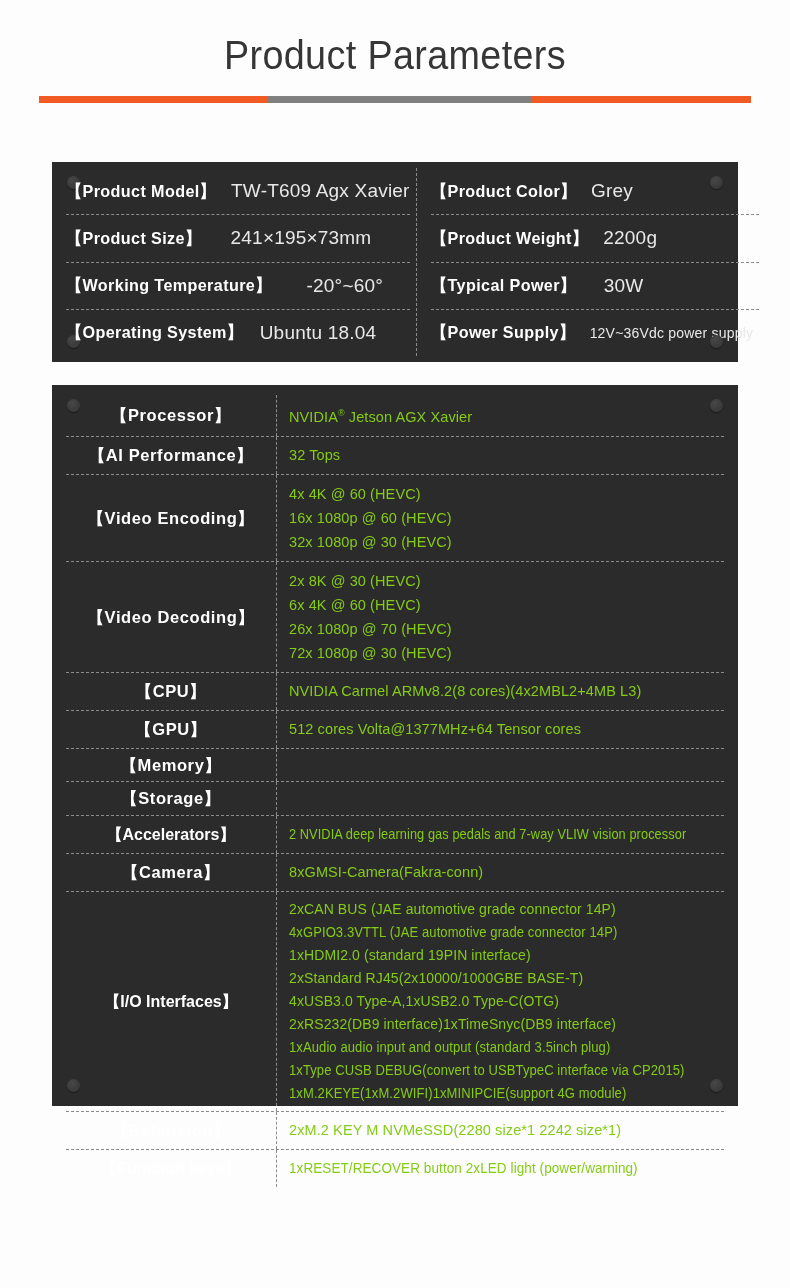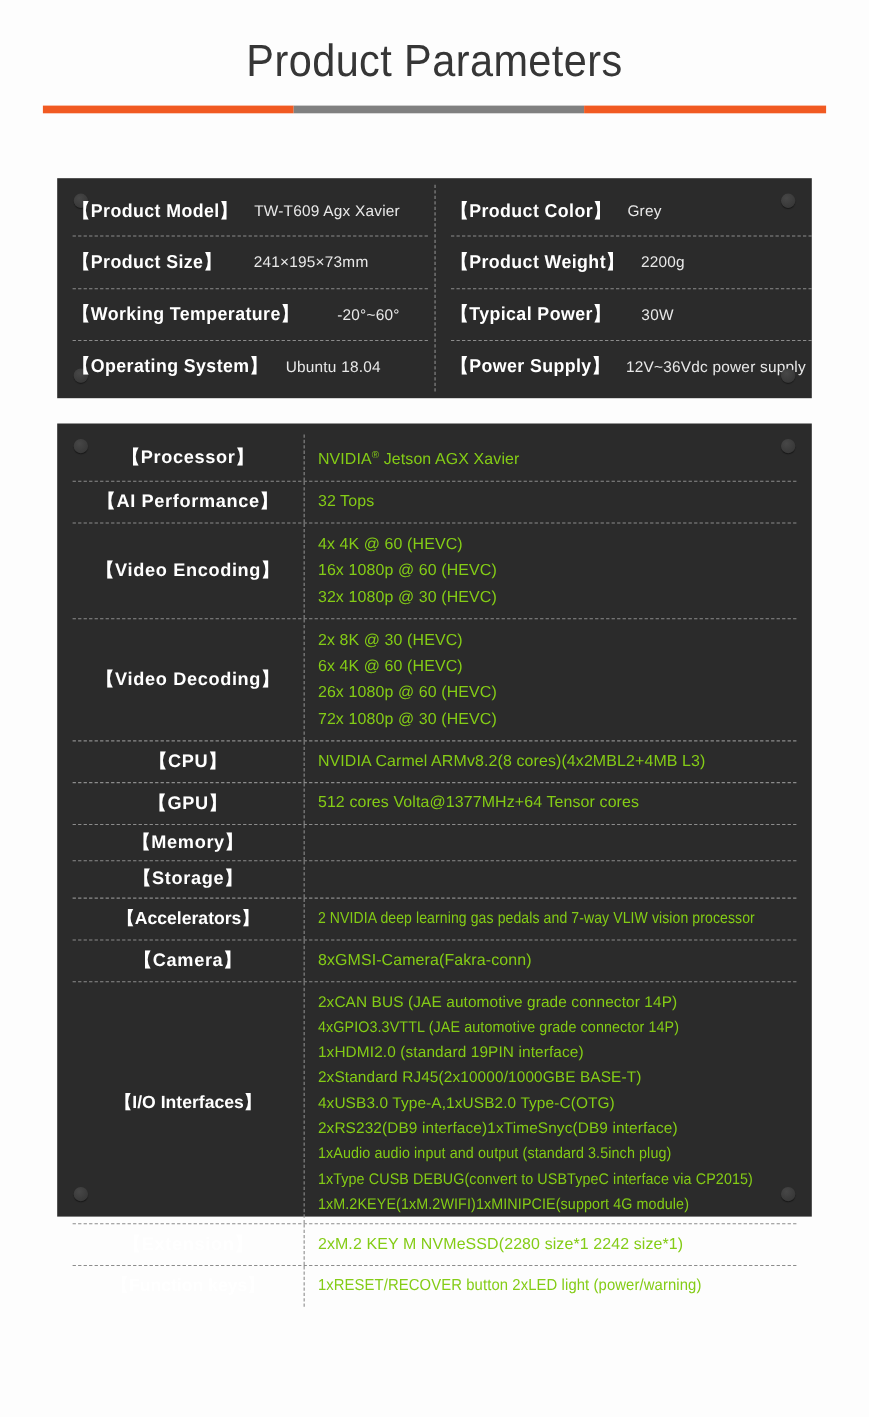--- a/index.html
+++ b/index.html
@@ -95,21 +95,21 @@
     color: #ffffff;
     font-weight: bold;
     font-size: 17px;
     letter-spacing: 0.4px;
     white-space: nowrap;
     transform: scaleX(0.95);
     transform-origin: left center;
   }
   .b-value {
     color: #e8e8e8;
-    font-size: 14px;
+    font-size: 19px;
     white-space: nowrap;
     margin-left: 7px;
     letter-spacing: 0.2px;
   }
   .b-value.two-line {
     white-space: normal;
     line-height: 16px;
     font-size: 14px;
     text-align: center;
   }
@@ -265,21 +265,21 @@
           <div class="ln">4x 4K @ 60 (HEVC)</div>
           <div class="ln">16x 1080p @ 60 (HEVC)</div>
           <div class="ln">32x 1080p @ 30 (HEVC)</div>
         </div>
       </div>
       <div class="spec-row">
         <div class="s-label">【Video Decoding】</div>
         <div class="s-value multi">
           <div class="ln">2x 8K @ 30 (HEVC)</div>
           <div class="ln">6x 4K @ 60 (HEVC)</div>
-          <div class="ln">26x 1080p @ 60 (HEVC)</div>
+          <div class="ln">26x 1080p @ 70 (HEVC)</div>
           <div class="ln">72x 1080p @ 30 (HEVC)</div>
         </div>
       </div>
       <div class="spec-row">
         <div class="s-label">【CPU】</div>
         <div class="s-value">
           <div class="ln">NVIDIA Carmel ARMv8.2(8 cores)(4x2MBL2+4MB L3)</div>
         </div>
       </div>
       <div class="spec-row">

